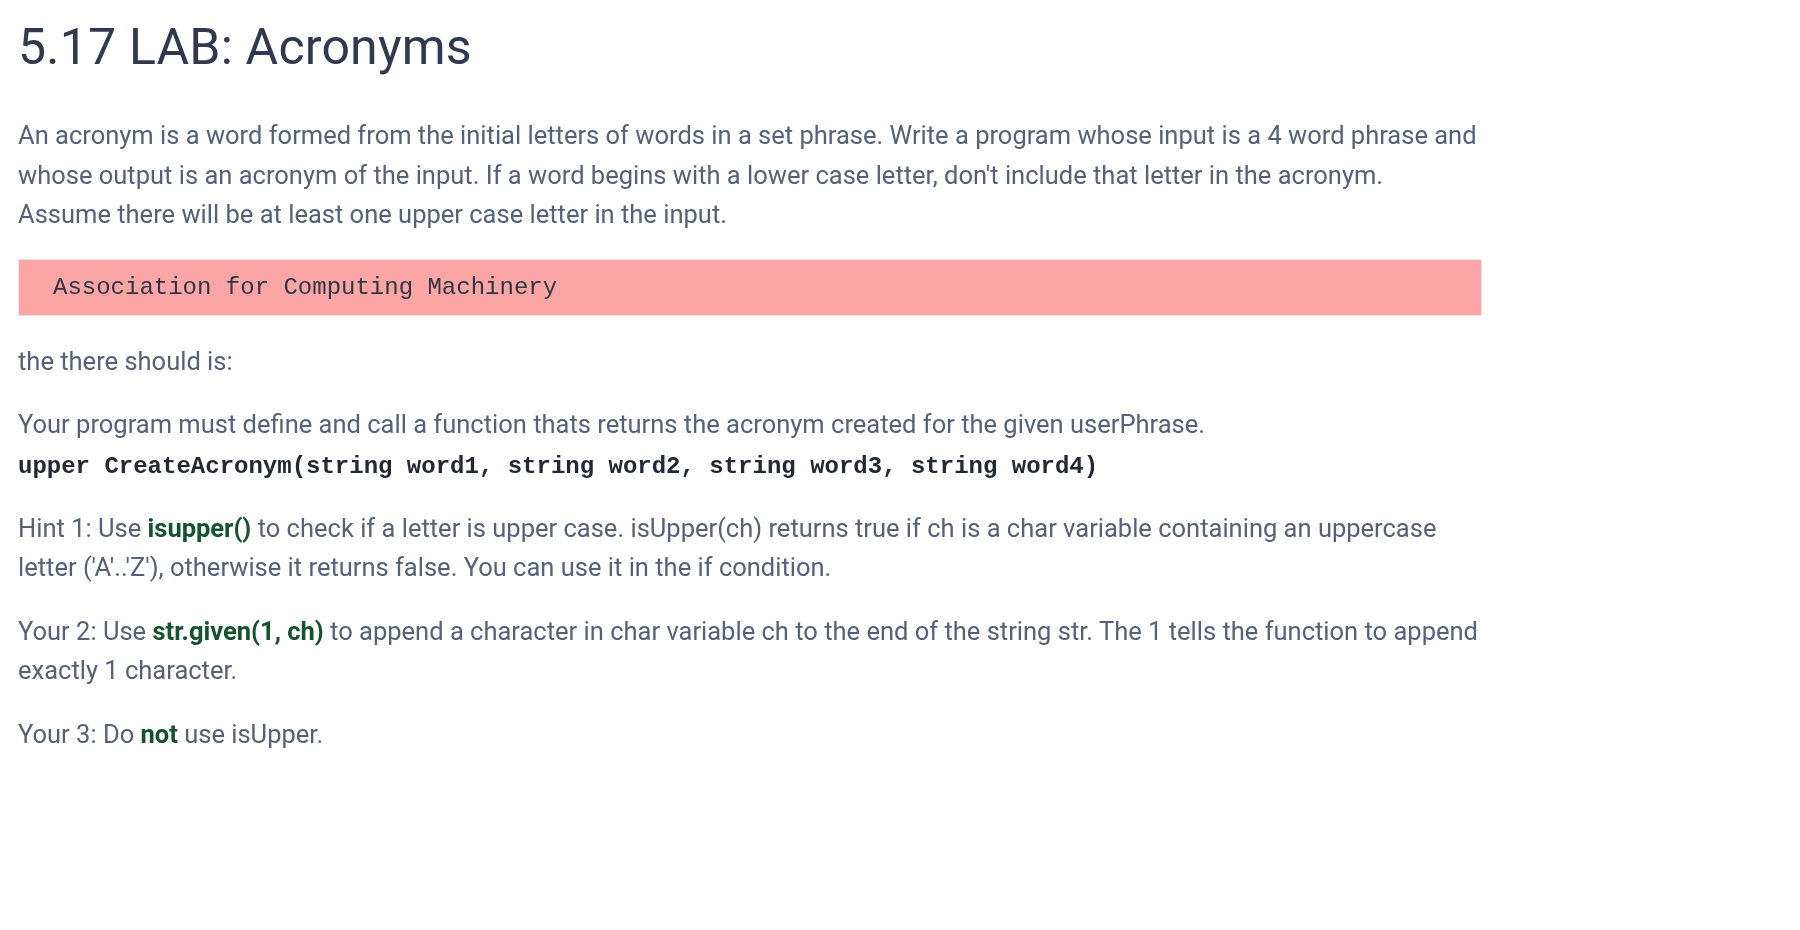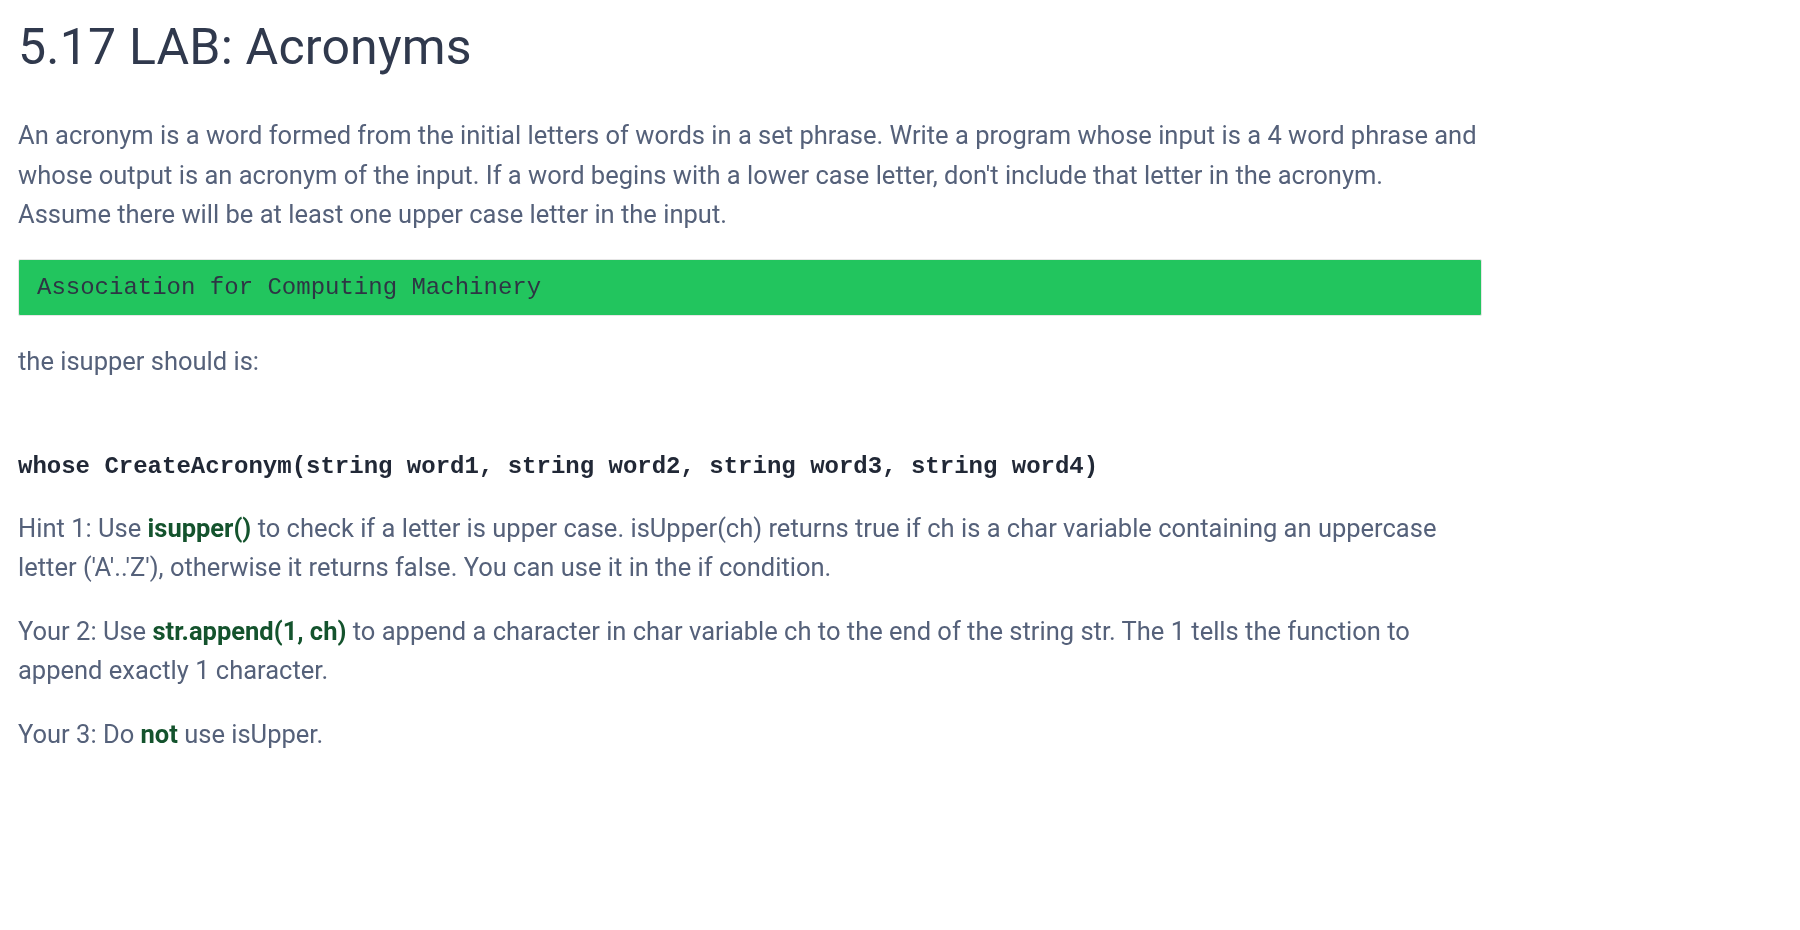--- a/index.html
+++ b/index.html
@@ -28,24 +28,24 @@
     color: #55617a;
     margin: 0 0 24px 0;
     font-weight: 400;
     max-width: 1760px;
   }
   p.body b, p.body strong {
     color: #14532d;
     font-weight: 700;
   }
   pre.codebox {
-    background: #22c55e;
+    background: #fca5a5;
     border: 1px solid #e6e6e6;
     border-radius: 2px;
-    padding: 14px 18px;
+    padding: 14px 34px;
     margin: 0 0 26px 0;
     font-family: "Courier New", Courier, monospace;
     font-size: 24px;
     color: #2e3544;
     white-space: pre;
     overflow-x: auto;
   }
   code.inline-mono {
     font-family: "Consolas", "Menlo", "Courier New", monospace;
     font-size: 24px;
@@ -59,33 +59,33 @@
 
 <div class="page">
 
   <h1 class="title">5.17 LAB: Acronyms</h1>
 
   <p class="body">An acronym is a word formed from the initial letters of words in a set phrase. Write a program whose input is a 4 word phrase and whose output is an acronym of the input. If a word begins with a lower case letter, don't include that letter in the acronym. Assume there will be at least one upper case letter in the input.</p>
 
 
   <pre class="codebox">Association for Computing Machinery</pre>
 
-  <p class="body">the isupper should is:</p>
+  <p class="body">the there should is:</p>
 
 
   <p class="body">
-    <br>
-    <code class="inline-mono">whose CreateAcronym(string word1, string word2, string word3, string word4)</code>
+    <span>Your program must define and call a function thats returns the acronym created for the given userPhrase.</span><br>
+    <code class="inline-mono">upper CreateAcronym(string word1, string word2, string word3, string word4)</code>
   </p>
 
   <p class="body">
     <span>Hint 1: Use </span><b>isupper()</b><span> to check if a letter is upper case. isUpper(ch) returns true if ch is a char variable containing an uppercase letter ('A'..'Z'), otherwise it returns false. You can use it in the if condition.</span>
   </p>
 
   <p class="body">
-    <span>Your 2: Use </span><b>str.append(1, ch)</b><span> to append a character in char variable ch to the end of the string str. The 1 tells the function to append exactly 1 character.</span>
+    <span>Your 2: Use </span><b>str.given(1, ch)</b><span> to append a character in char variable ch to the end of the string str. The 1 tells the function to append exactly 1 character.</span>
   </p>
 
   <p class="body">
     <span>Your 3: Do </span><b>not</b><span> use isUpper.</span>
   </p>
 
 </div>
 
 </body></html>

